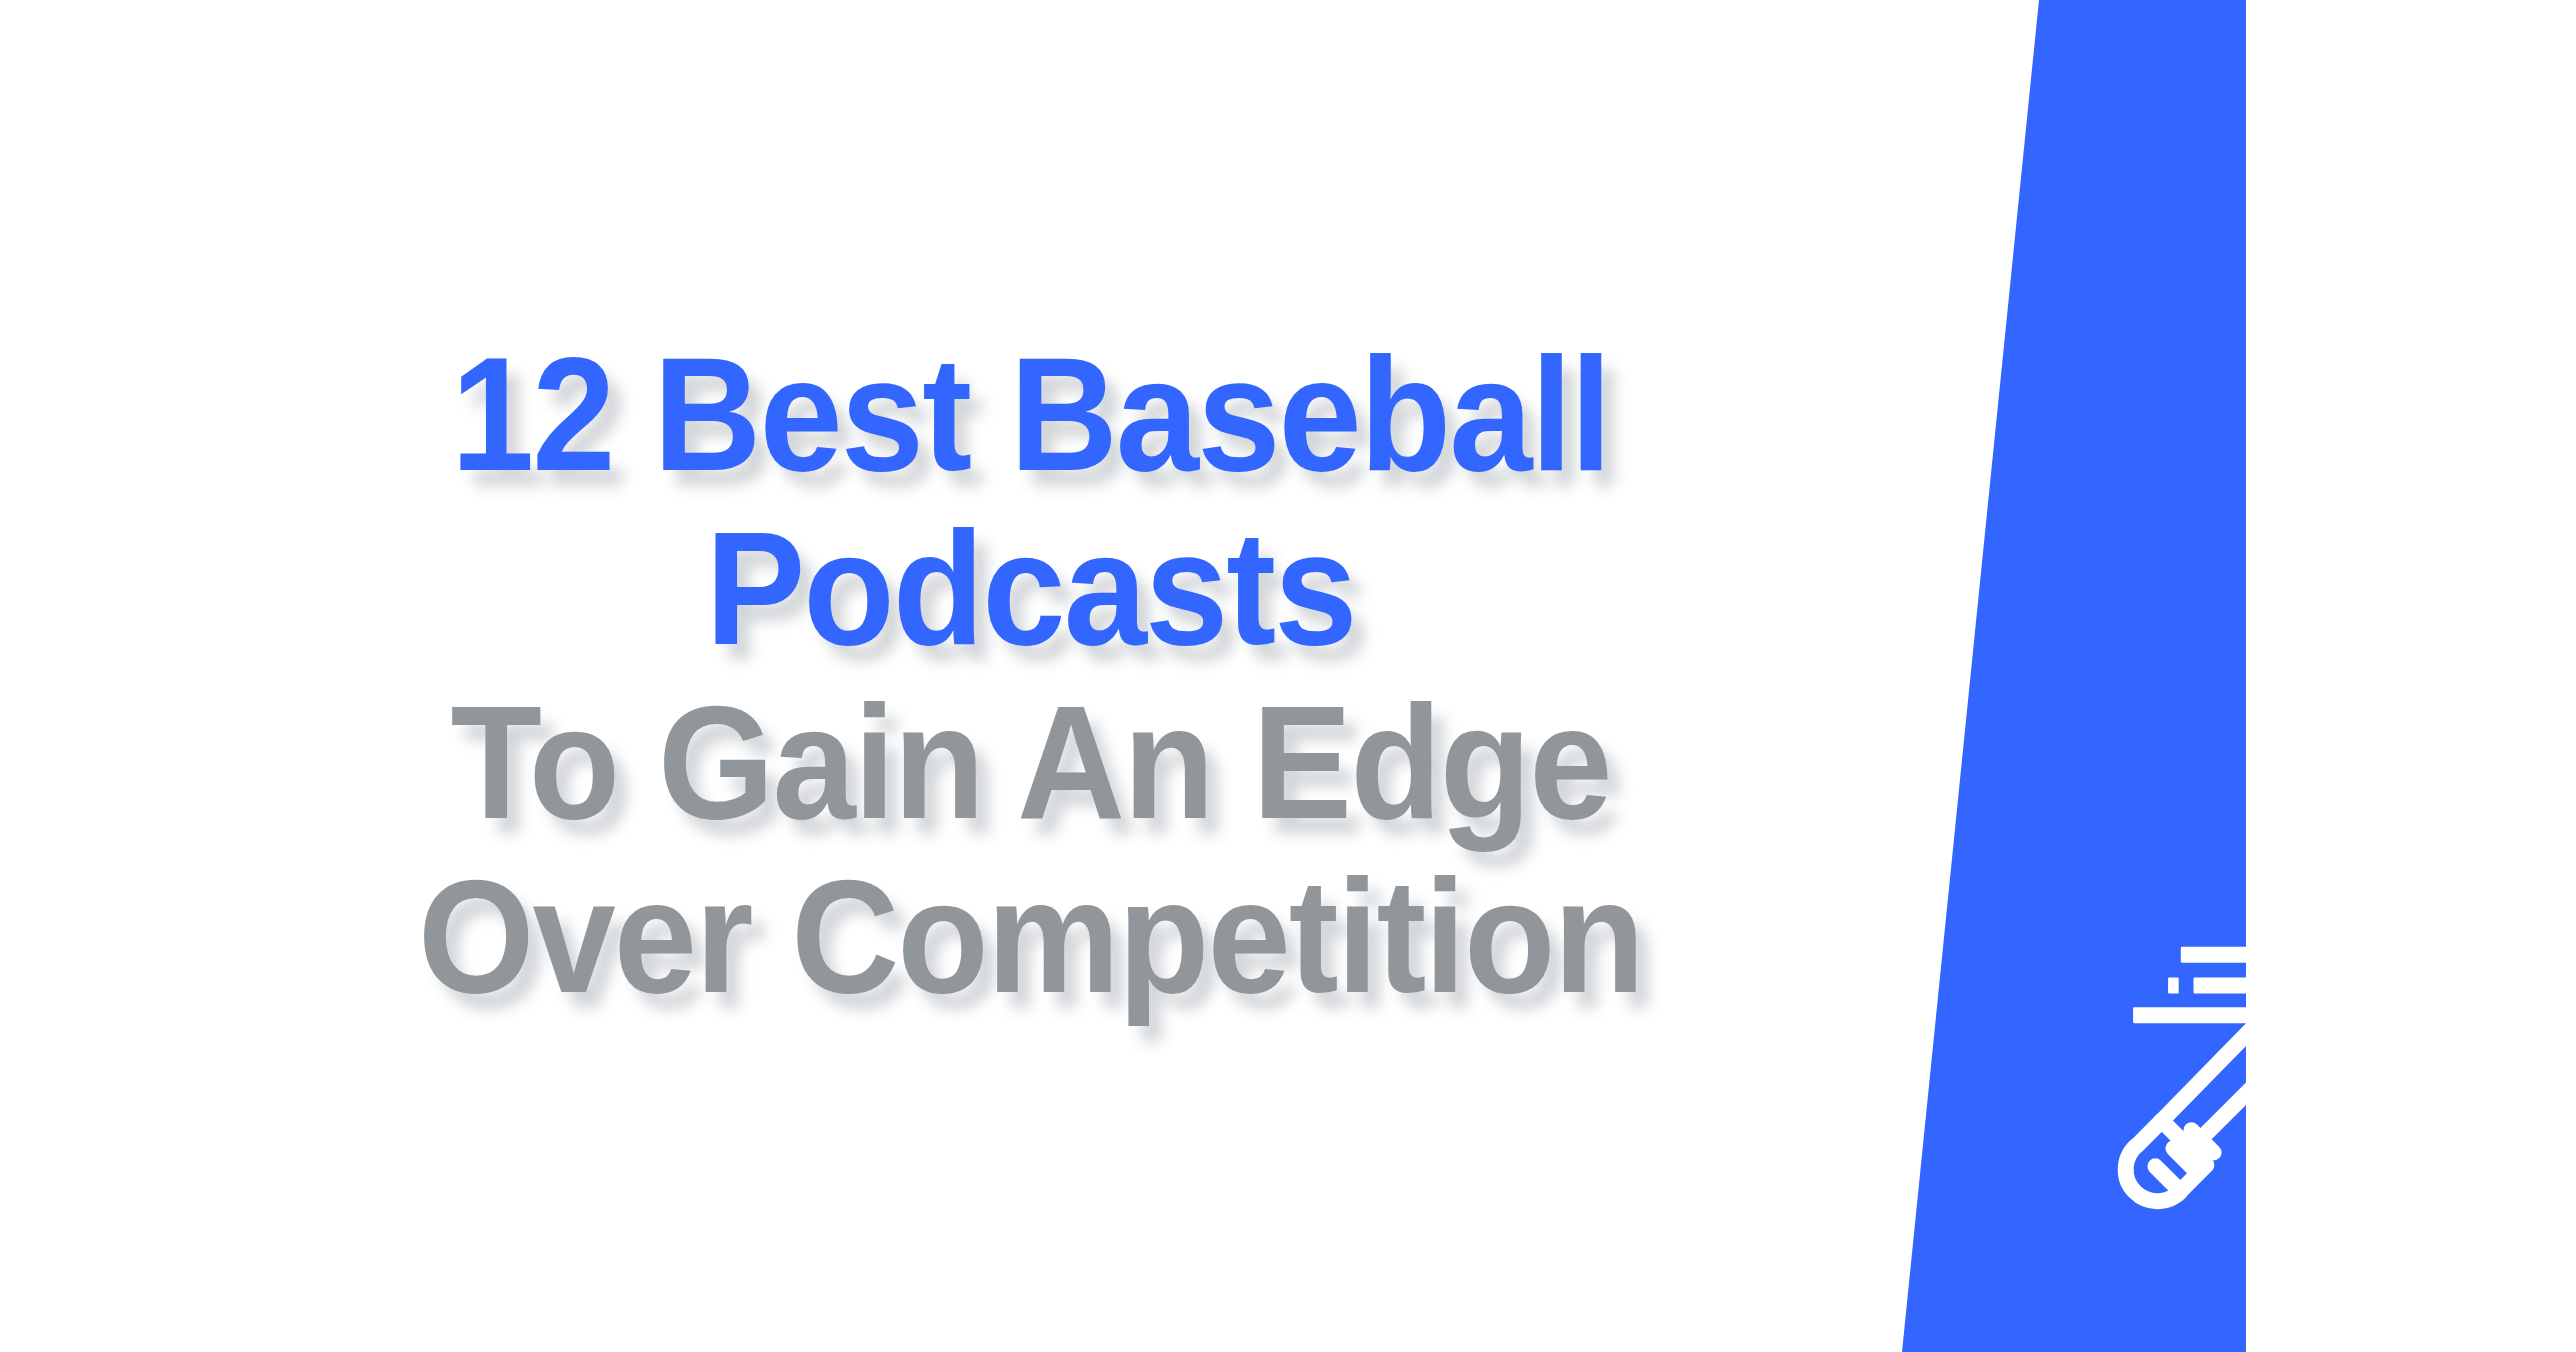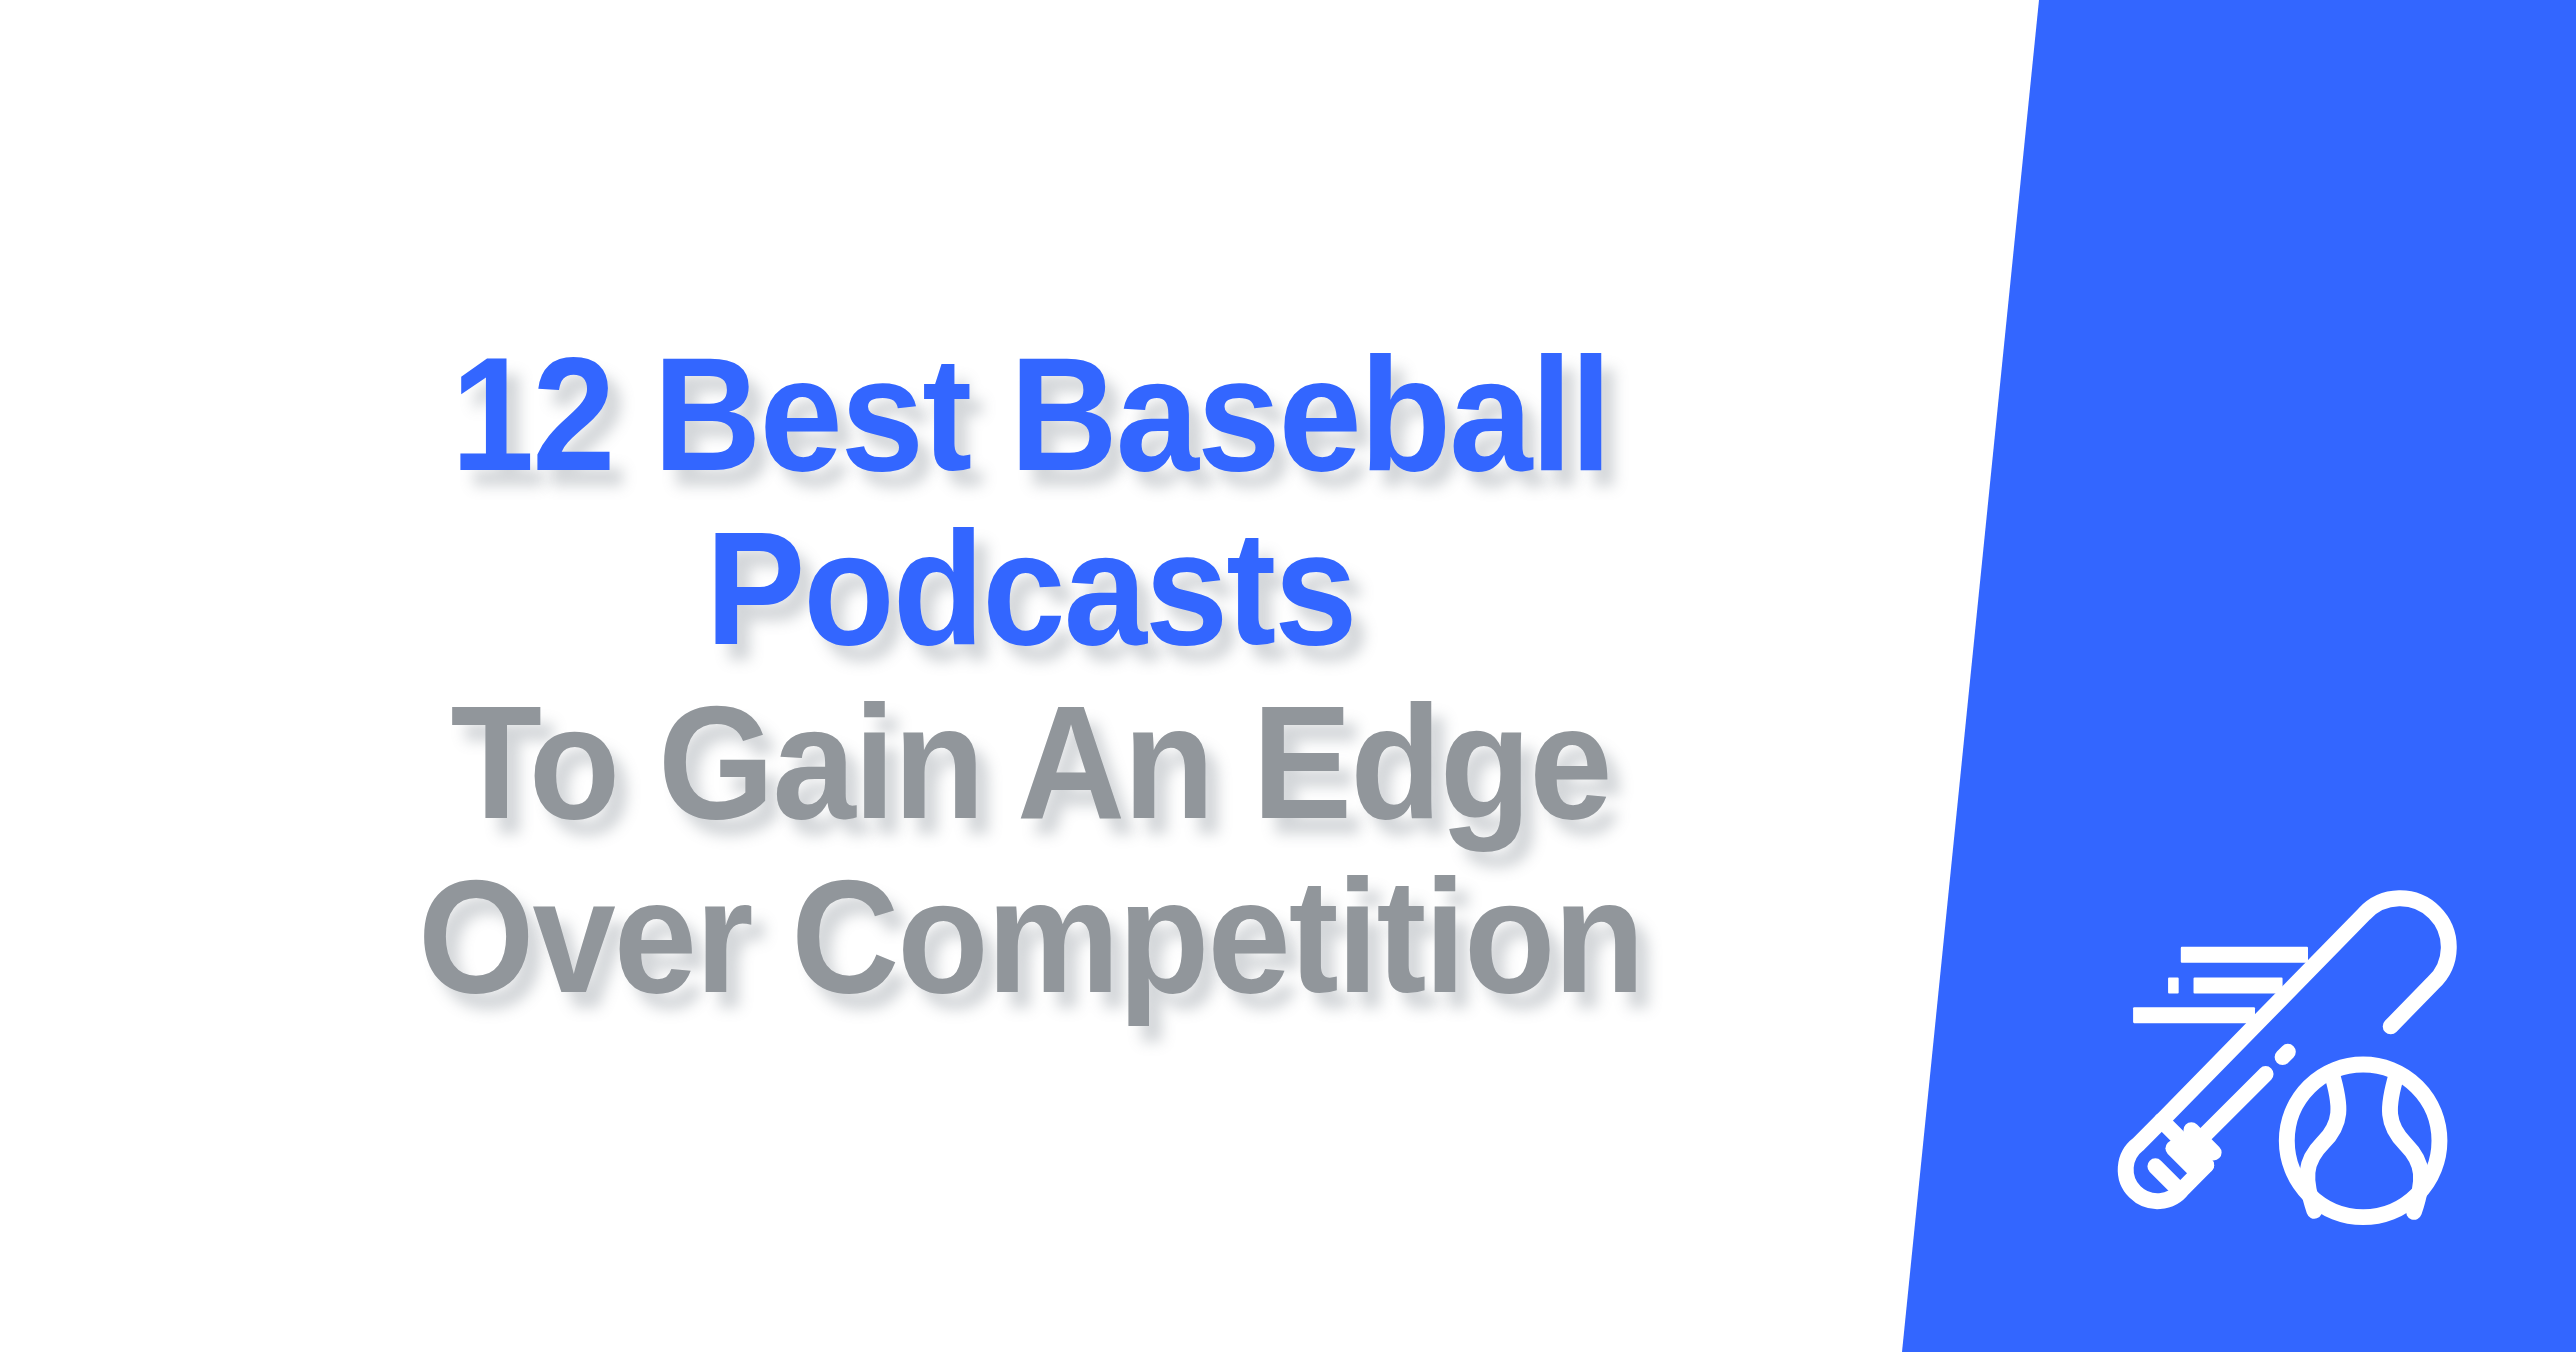--- a/index.html
+++ b/index.html
@@ -2,21 +2,21 @@
 <html style="font-size:8.6px"><head>
 <meta charset="utf-8">
 <style>
   html, body {
     margin: 0;
     padding: 0;
     background: #ffffff;
   }
   #stage {
     position: relative;
-    width: 2576px;
+    width: 2246px;
     height: 1352px;
     background: #ffffff;
     overflow: hidden;
     font-family: "Liberation Sans", "DejaVu Sans", sans-serif;
   }
 
   
   .accent-panel {
     position: absolute;
     inset: 0;

